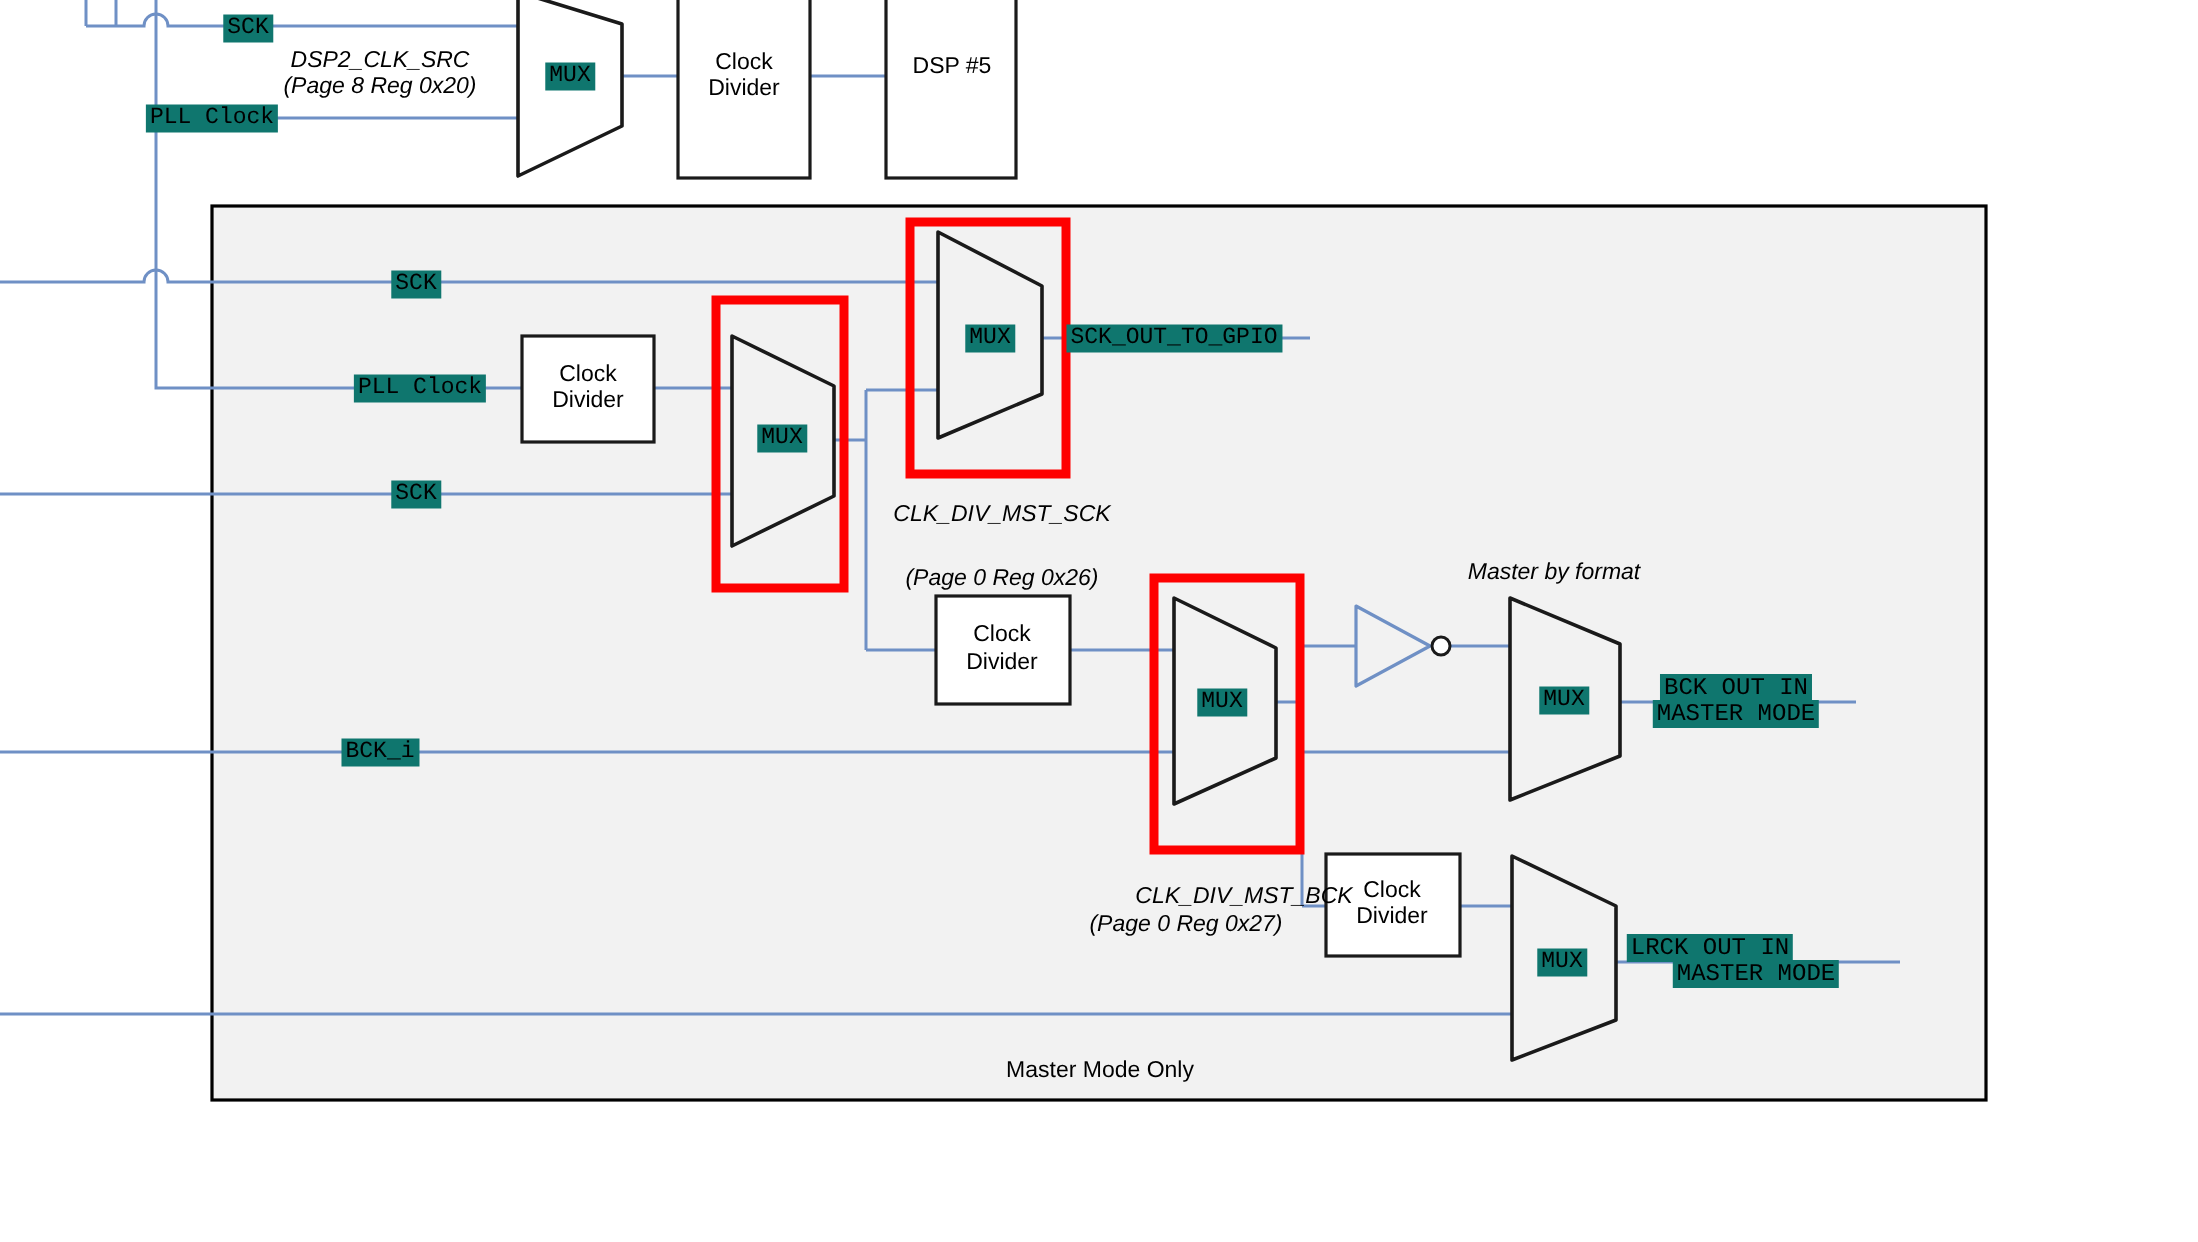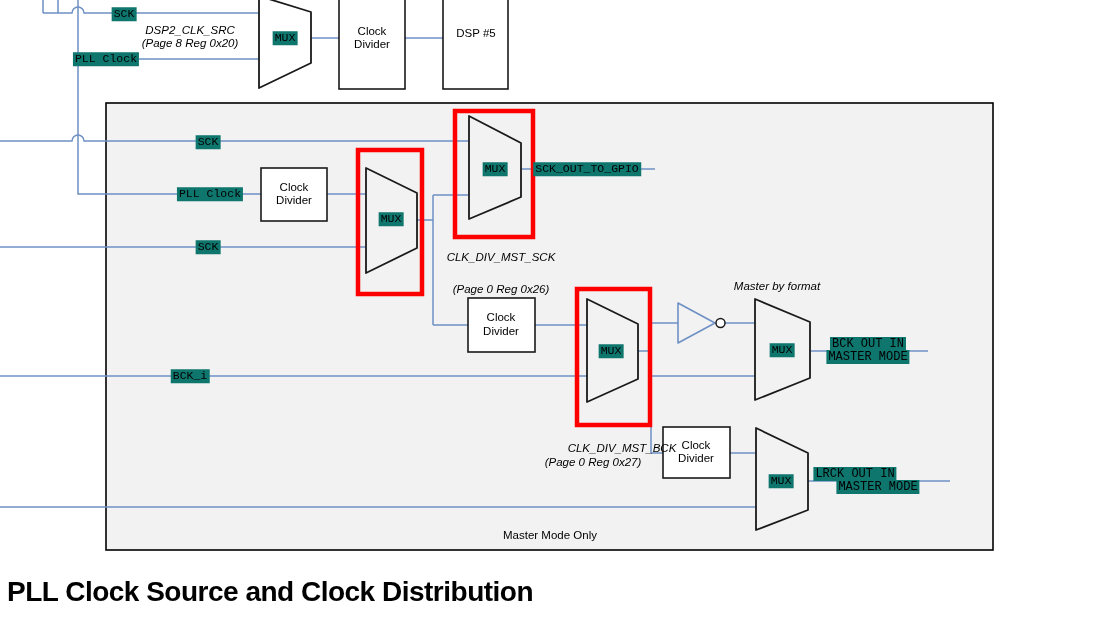--- a/index.html
+++ b/index.html
@@ -117,14 +117,13 @@
   <span class="lbl it" style="left:622px;top:449px">CLK_DIV_MST_BCK</span>
   <span class="lbl it" style="left:593px;top:463px">(Page 0 Reg 0x27)</span>
   <span class="lbl" style="left:696px;top:446px">Clock</span>
   <span class="lbl" style="left:696px;top:459px">Divider</span>
   <span class="chip" style="left:781px;top:481px">MUX</span>
   <span class="chip big" style="left:855px;top:474px">LRCK OUT IN</span>
   <span class="chip big" style="left:878px;top:487px">MASTER MODE</span>
 
   <span class="lbl" style="left:550px;top:536px">Master Mode Only</span>
 
-  <div id="figure-caption">PLL Clock Source and Clock Distribution</div>
 </div>
 
 </body></html>

